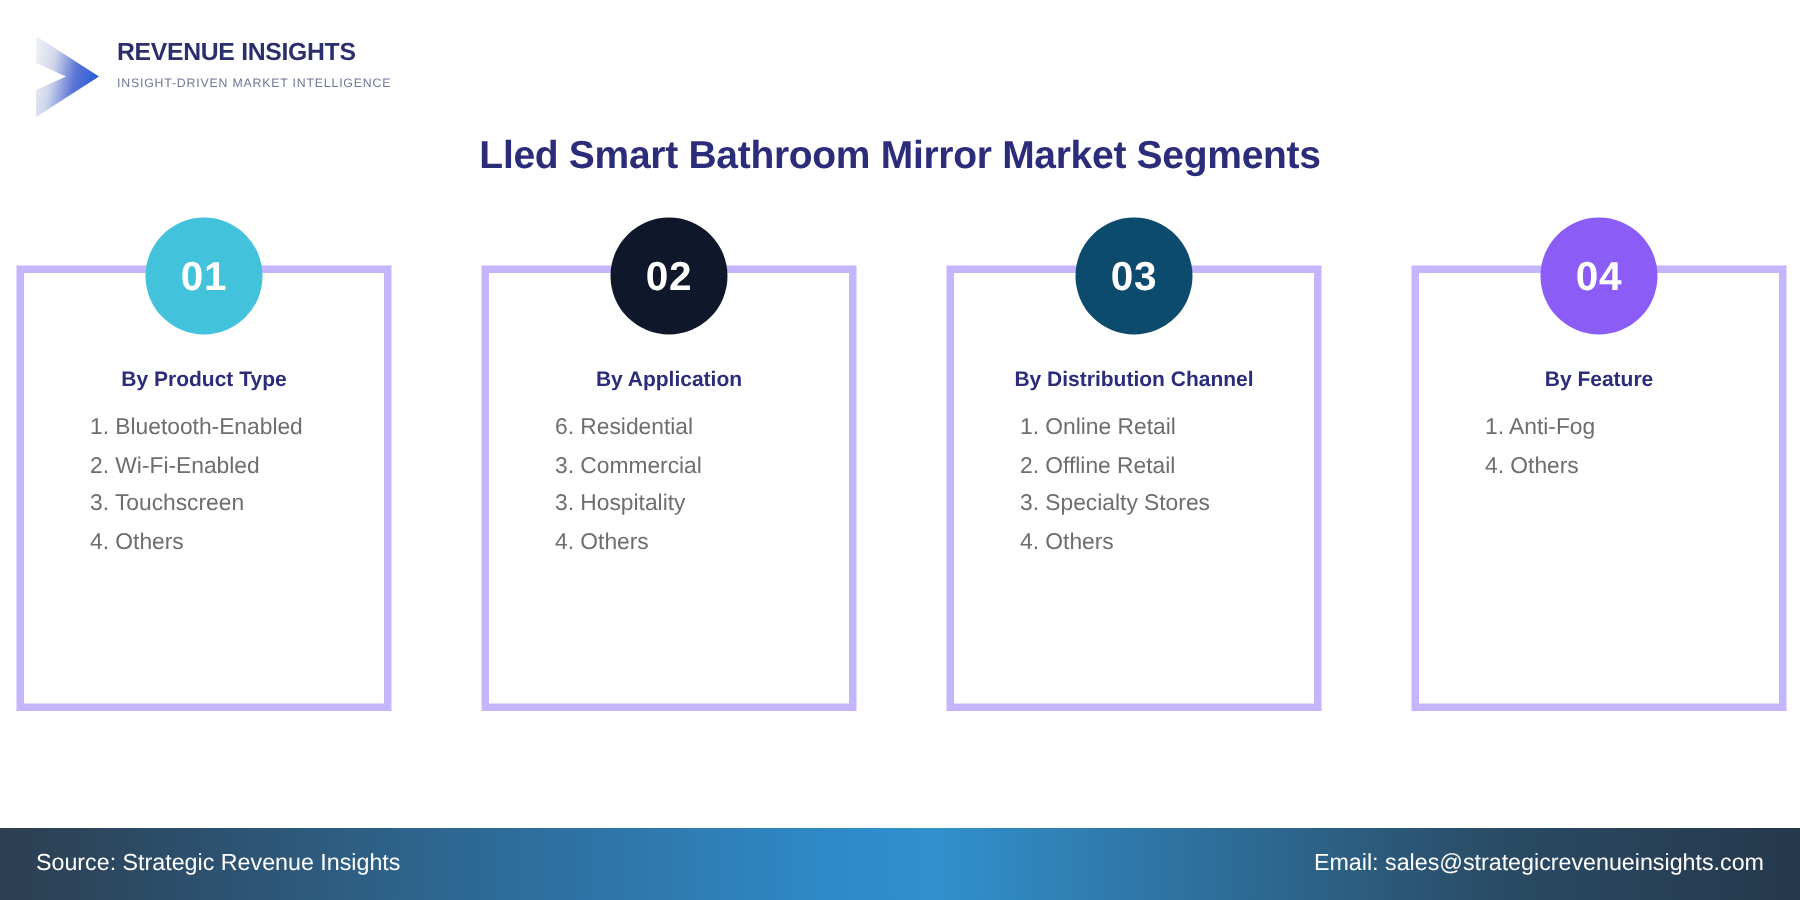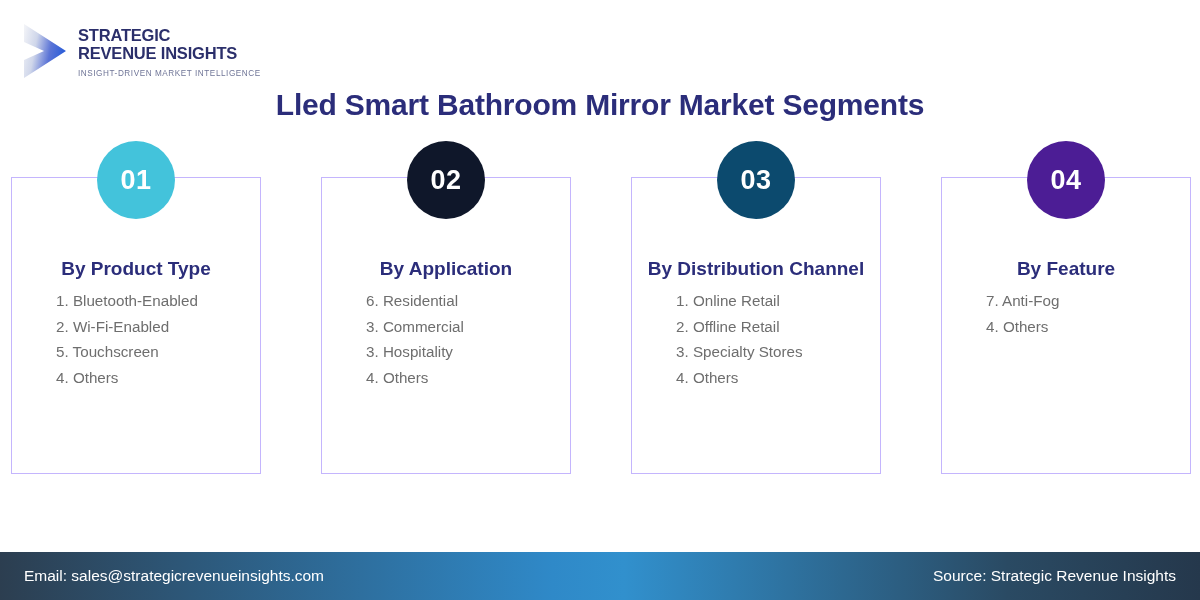--- a/index.html
+++ b/index.html
@@ -53,66 +53,66 @@
     white-space: nowrap;
   }
 
   
   .page-title {
     position: absolute;
     left: 0;
     top: 88px;
     width: 1200px;
     text-align: center;
-    font-size: 30px;
+    font-size: 26px;
     font-weight: bold;
     color: #2b2d7a;
     letter-spacing: -0.2px;
     font-family: "Liberation Sans", sans-serif;
   }
 
   
   .cards-row {
     position: absolute;
     left: 11px;
     top: 177px;
     width: 1180px;
     display: flex;
     gap: 60px;
   }
   .card {
     position: relative;
     width: 250px;
     height: 297px;
     box-sizing: border-box;
-    border: 1px solid #c4b5fd;
+    border: 5px solid #c4b5fd;
     background: #ffffff;
   }
   .card-badge {
     position: absolute;
     top: -37px;
     left: 50%;
     transform: translateX(-50%);
     width: 78px;
     height: 78px;
     border-radius: 50%;
     display: flex;
     align-items: center;
     justify-content: center;
     color: #ffffff;
     font-size: 27px;
     font-weight: bold;
     letter-spacing: 0.5px;
     font-family: "Liberation Sans", sans-serif;
   }
   .card-title {
-    margin-top: 76px;
+    margin-top: 56px;
     padding: 0 12px;
     text-align: center;
-    font-size: 19px;
+    font-size: 14px;
     font-weight: bold;
     color: #2b2d7a;
     line-height: 29px;
     font-family: "Liberation Sans", sans-serif;
   }
   .card-list {
     margin: 5px 0 0 0;
     padding: 0 10px 0 20px;
     list-style: none;
   }
@@ -159,37 +159,36 @@
       <linearGradient id="chevGrad" x1="0" y1="0" x2="1" y2="0.25">
         <stop offset="0%" stop-color="#f4f5f8"></stop>
         <stop offset="35%" stop-color="#cfd6ea"></stop>
         <stop offset="70%" stop-color="#5b74d6"></stop>
         <stop offset="100%" stop-color="#2f5fd8"></stop>
       </linearGradient>
     </defs>
     <path d="M2 2 L2 20 L22 29 L2 38 L2 56 L44 29 Z" fill="url(#chevGrad)"></path>
   </svg>
   <div class="logo-text">
-    <div class="logo-line1">STRATEGIC</div>
     <div class="logo-line2">REVENUE INSIGHTS</div>
     <div class="logo-tagline">INSIGHT-DRIVEN MARKET INTELLIGENCE</div>
   </div>
 </div>
 
 <div class="page-title">Lled Smart Bathroom Mirror Market Segments</div>
 
 <div class="cards-row">
 
   <div class="card">
     <div class="card-badge" style="background: rgb(67, 195, 219);">01</div>
     <div class="card-title">By Product Type</div>
     <ul class="card-list">
       <li>1. Bluetooth-Enabled</li>
       <li>2. Wi-Fi-Enabled</li>
-      <li>5. Touchscreen</li>
+      <li>3. Touchscreen</li>
       <li>4. Others</li>
     </ul>
   </div>
 
   <div class="card">
     <div class="card-badge" style="background: #0f172a;">02</div>
     <div class="card-title">By Application</div>
     <ul class="card-list">
       <li>6. Residential</li>
       <li>3. Commercial</li>
@@ -203,26 +202,26 @@
     <div class="card-title">By Distribution Channel</div>
     <ul class="card-list">
       <li>1. Online Retail</li>
       <li>2. Offline Retail</li>
       <li>3. Specialty Stores</li>
       <li>4. Others</li>
     </ul>
   </div>
 
   <div class="card">
-    <div class="card-badge" style="background: #4c1d95;">04</div>
+    <div class="card-badge" style="background: #8b5cf6;">04</div>
     <div class="card-title">By Feature</div>
     <ul class="card-list">
-      <li>7. Anti-Fog</li>
+      <li>1. Anti-Fog</li>
       <li>4. Others</li>
     </ul>
   </div>
 
 </div>
 
 <div class="footer">
+  <div class="footer-text">Source: Strategic Revenue Insights</div>
   <div class="footer-text">Email: sales@strategicrevenueinsights.com</div>
-  <div class="footer-text">Source: Strategic Revenue Insights</div>
 </div>
 
 </body></html>

